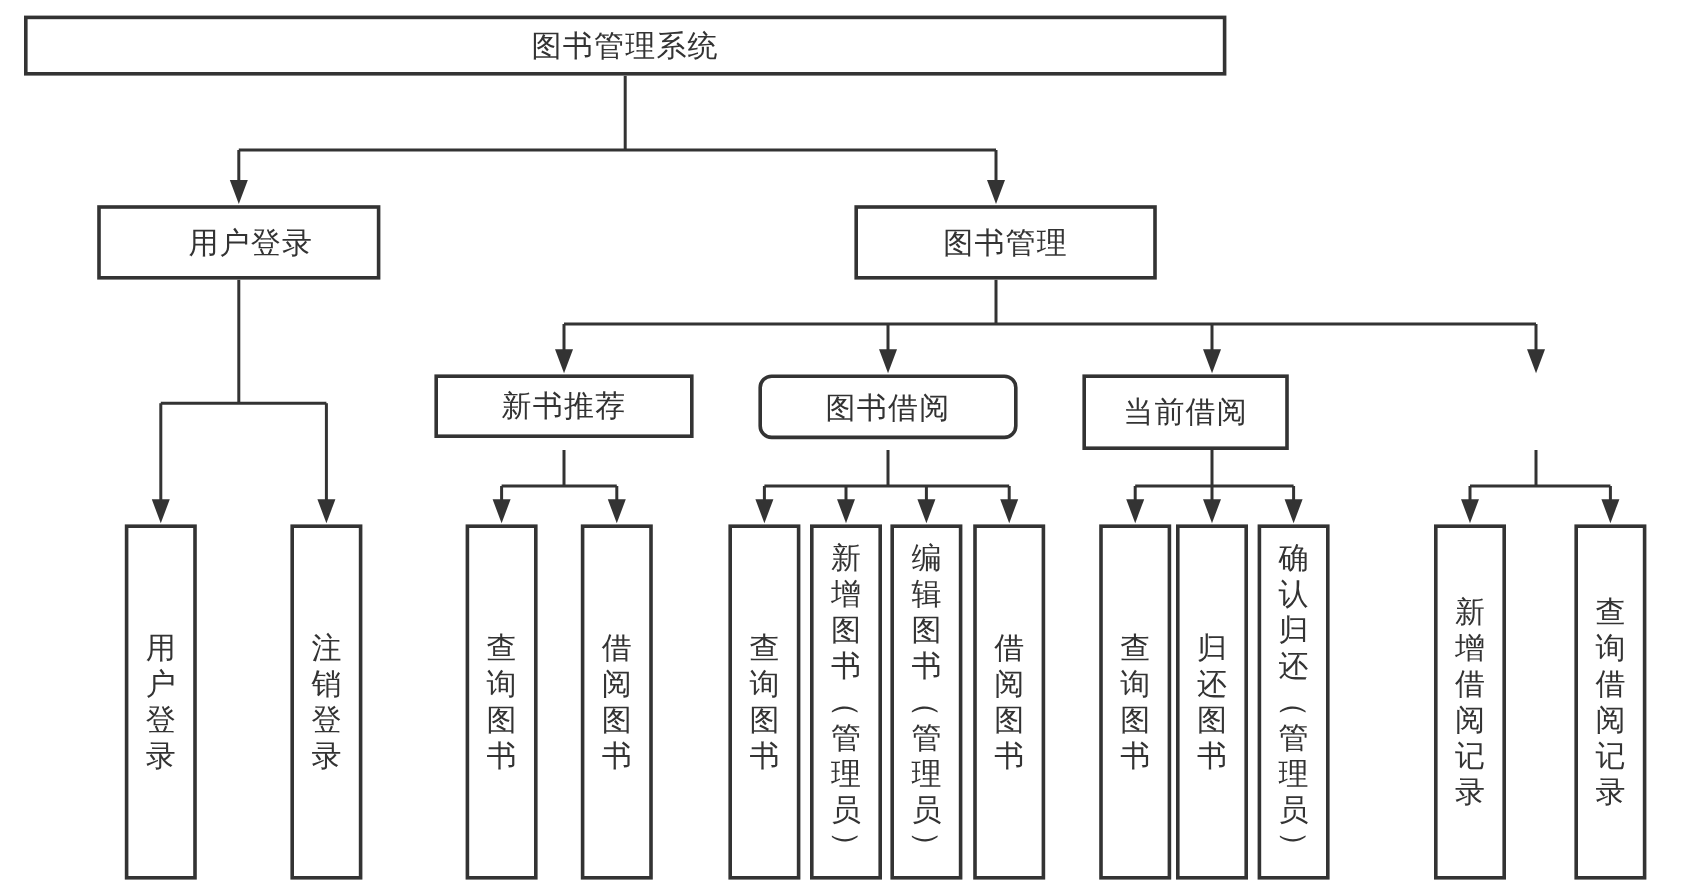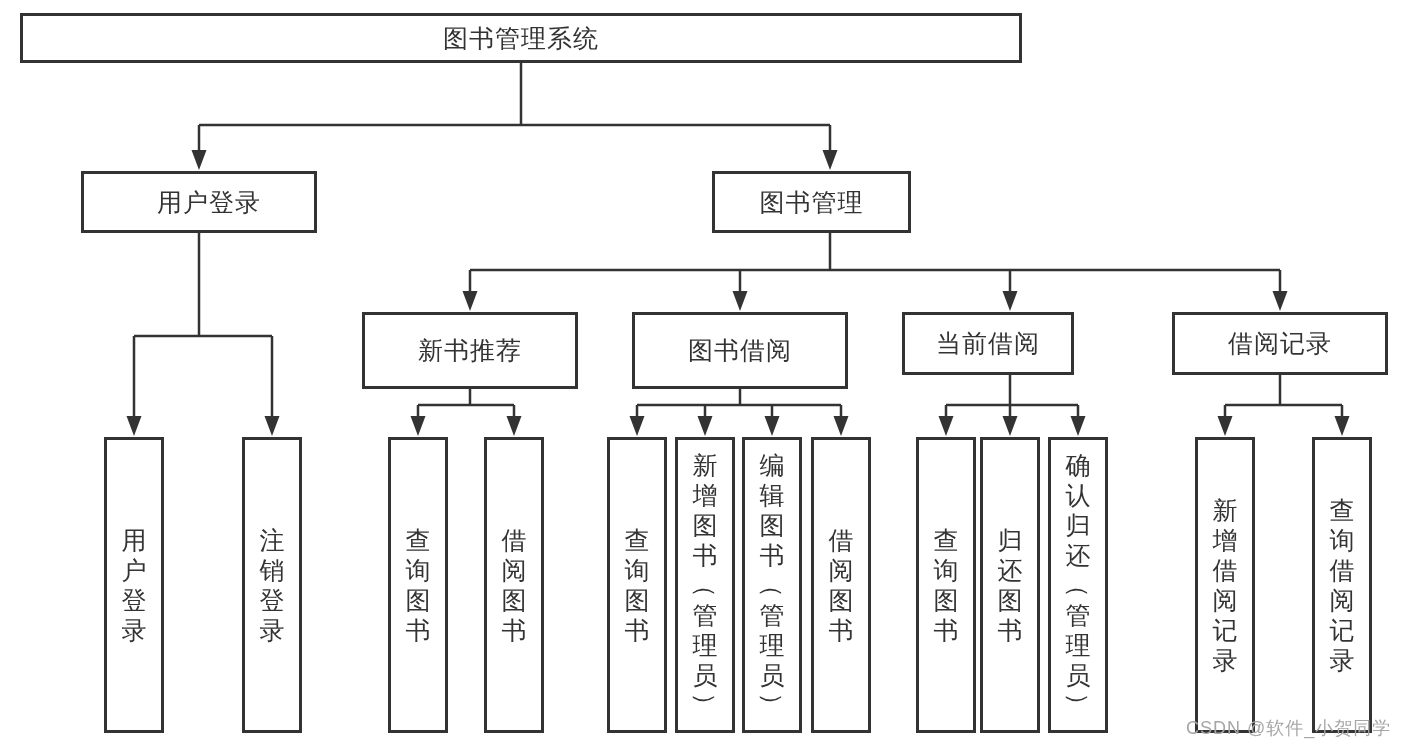--- a/index.html
+++ b/index.html
@@ -137,35 +137,32 @@
     </g>
   </svg>
 
   <div class="node" style="left:20px; top:13px; width:1002px; height:50px;">
     <span>图书管理系统</span>
   </div>
 
   <div class="node" style="left:81px; top:171px; width:236px; height:62px;padding-left:20px;">
     <span>用户登录</span>
   </div>
-  <div class="node" style="left:712px; top:171px; width:199px; height:62px;">
+  <div class="node" style="left:712px; top:171px; width:252px; height:62px;">
     <span>图书管理</span>
   </div>
 
-  <div class="node" style="left:362px; top:312px; width:216px; height:77px;">
+  <div class="node" style="left:362px; top:312px; width:216px; height:53px;">
     <span>新书推荐</span>
   </div>
-  <div class="node" style="left:632px; top:312px; width:216px; height:77px;">
+  <div class="node" style="left:632px; top:312px; width:216px; height:54px;border-radius:11px;">
     <span>图书借阅</span>
   </div>
   <div class="node" style="left:902px; top:312px; width:172px; height:63px;">
     <span>当前借阅</span>
-  </div>
-  <div class="node" style="left:1172px; top:312px; width:216px; height:63px;">
-    <span>借阅记录</span>
   </div>
 
   <div class="node leaf" style="left:104px;">
     <div class="vtext">
         <span class="vchar">用</span>
         <span class="vchar">户</span>
         <span class="vchar">登</span>
         <span class="vchar">录</span>
       </div>
   </div>
@@ -282,15 +279,14 @@
     <div class="vtext">
         <span class="vchar">查</span>
         <span class="vchar">询</span>
         <span class="vchar">借</span>
         <span class="vchar">阅</span>
         <span class="vchar">记</span>
         <span class="vchar">录</span>
       </div>
   </div>
 
-  <div class="watermark">CSDN @软件_小贺同学</div>
 
 </div>
 
 </body></html>

